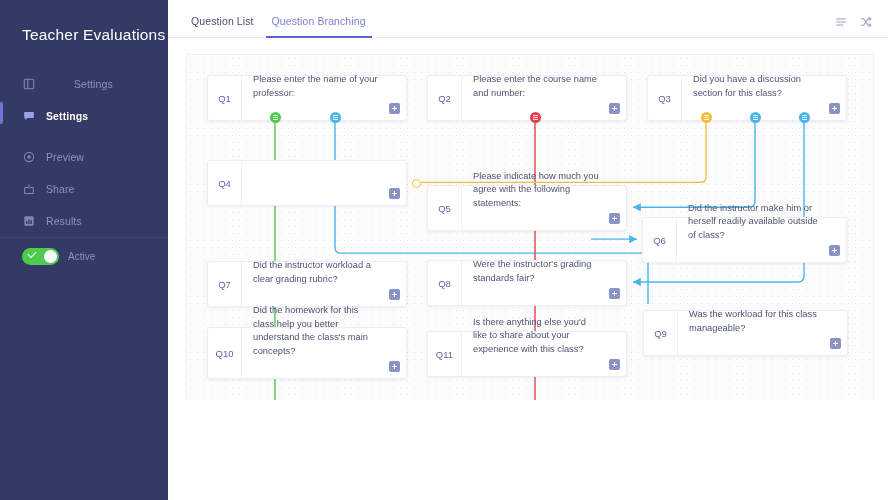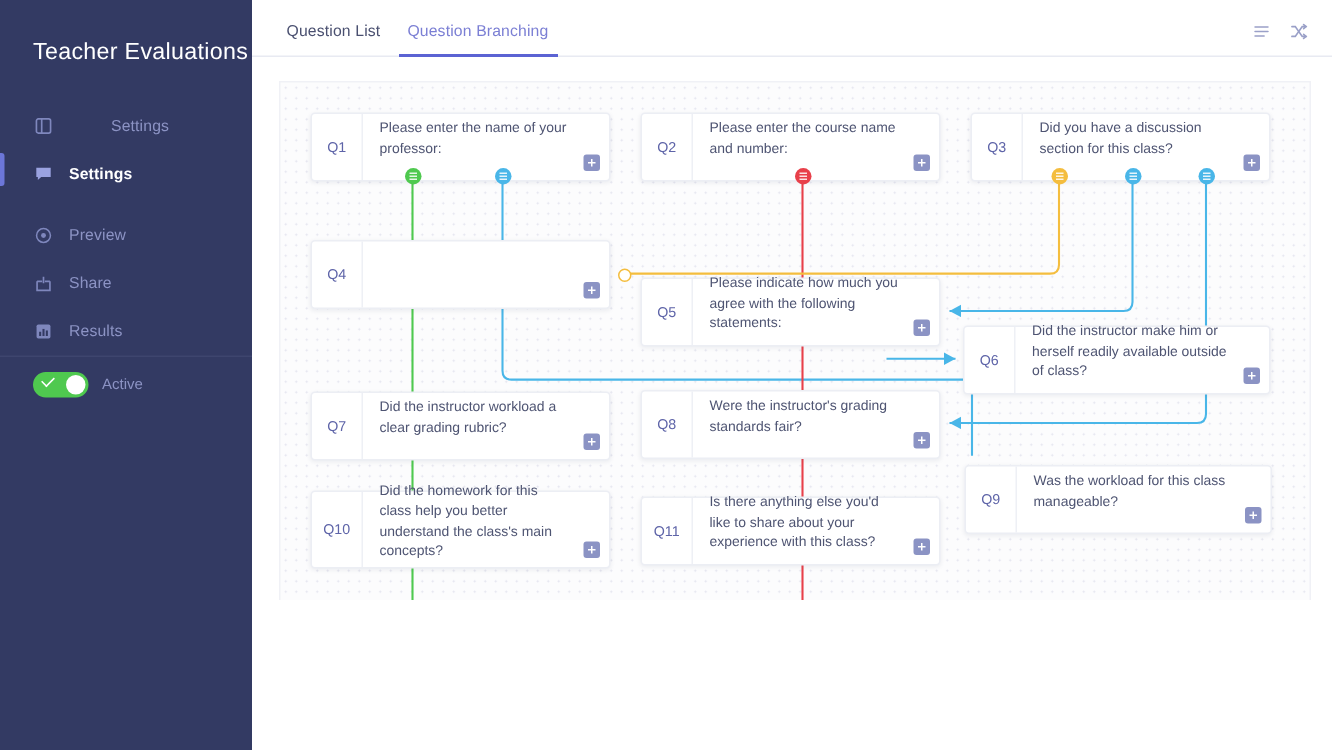--- a/index.html
+++ b/index.html
@@ -166,21 +166,21 @@
     display: flex; align-items: center; justify-content: center;
     font-size: 9.5px;
     color: #5e64a8;
     border-right: 1px solid #eef0f5;
     font-weight: 400;
   }
   .card .qbody {
     flex: 1;
     position: relative;
     padding: 9px 26px 20px 11px;
-    display: flex; align-items: center;
+    display: flex; align-items: flex-end;
   }
   .card .qtext {
     font-size: 9.3px;
     line-height: 1.45;
     color: #4e5472;
   }
   .plusbtn {
     position: absolute;
     right: 6px; bottom: 6px;
     width: 11px; height: 11px;

